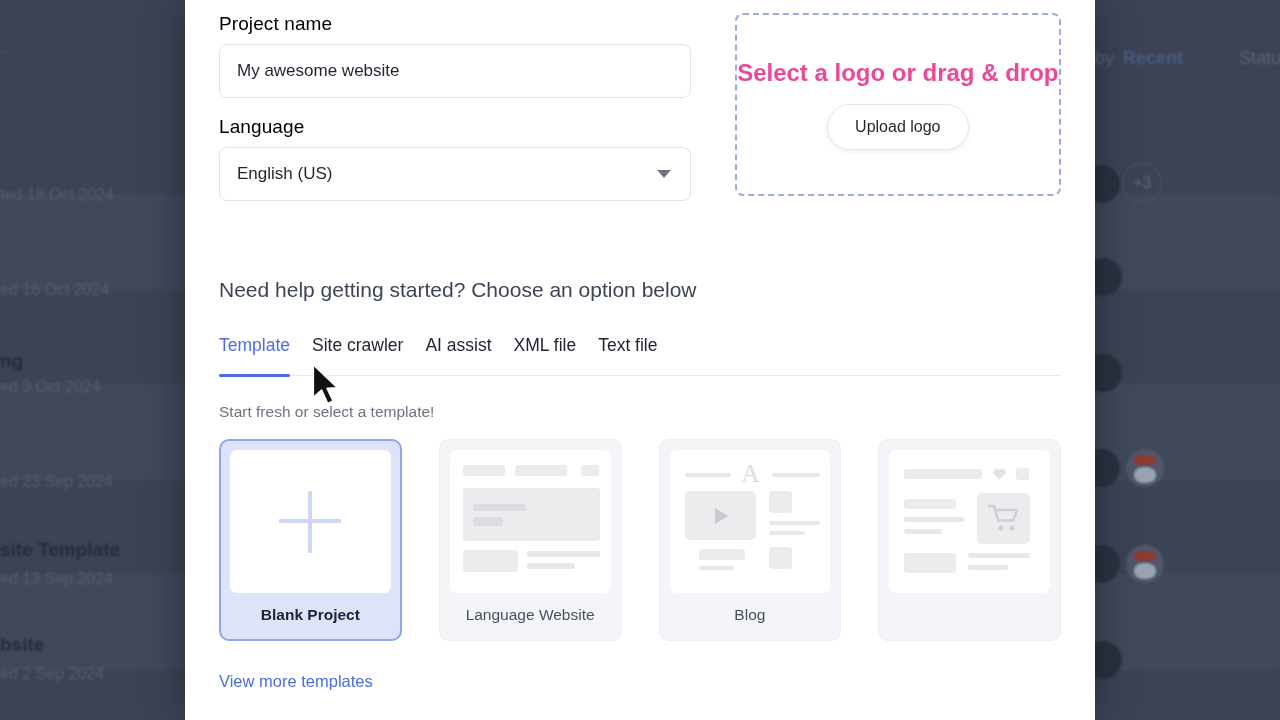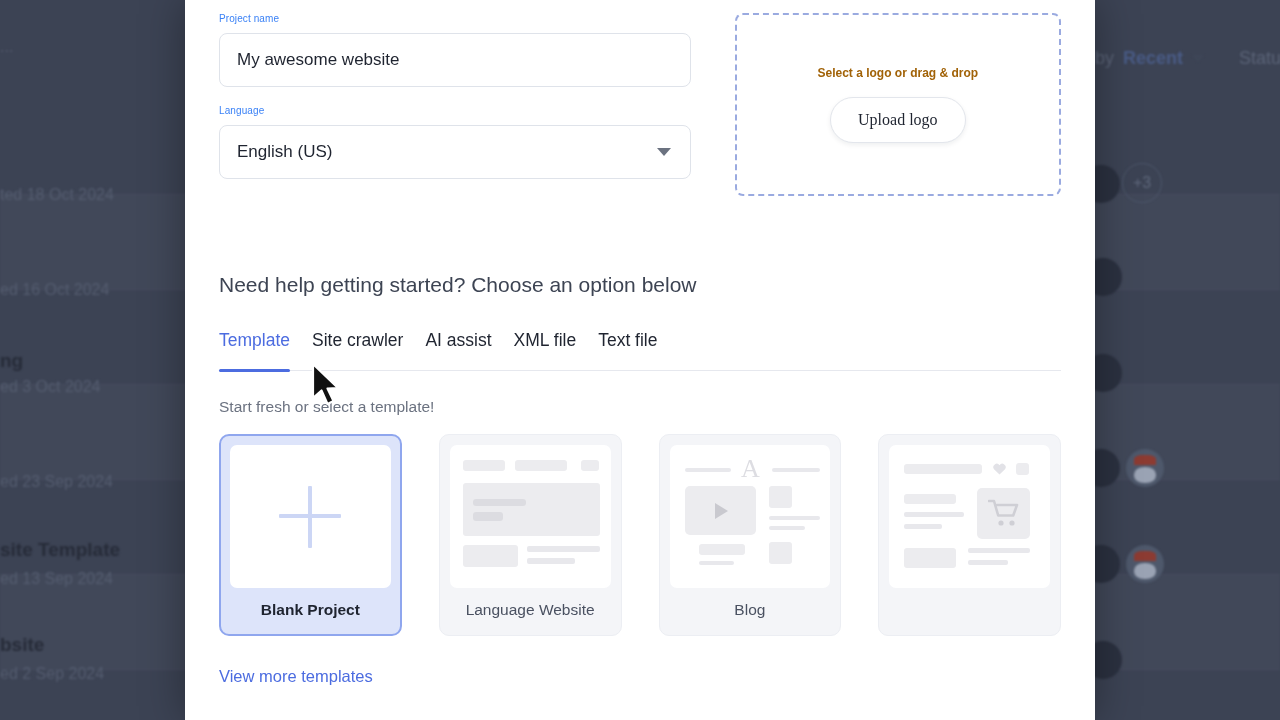--- a/index.html
+++ b/index.html
@@ -61,21 +61,21 @@
   
   .modal {
     position: absolute; left: 185px; top: 0;
     width: 910px; height: 720px;
     background: #ffffff;
     box-shadow: 0 0 40px rgba(0,0,0,.35);
     padding: 0 34px;
   }
 
   .field-label {
-    font-size: 10px; color: #3b82f6; margin-bottom: 9px; letter-spacing: .1px;
+    font-size: 19px; color: #000000; margin-bottom: 9px; letter-spacing: .1px;
   }
   .row-top { display: flex; gap: 44px; padding-top: 13px; }
   .col-left { width: 474px; }
   .col-right { width: 328px; }
 
   .text-input {
     width: 100%; height: 54px; border: 1px solid #dfe3ea; border-radius: 8px;
     background: #fff; font-size: 17px; color: #1f2430; padding: 0 17px;
     font-family: "Liberation Sans", sans-serif; outline: none;
   }
@@ -86,26 +86,26 @@
     border-right: 7px solid transparent; border-top: 8px solid #6b7280;
     pointer-events: none;
   }
   .spacer-18 { height: 18px; }
 
   .dropzone {
     height: 183px; border: 2px dashed #9aaae0; border-radius: 8px;
     display: flex; flex-direction: column; align-items: center;
     justify-content: center; gap: 17px;
   }
-  .dropzone-title { font-size: 12px; font-weight: 700; color: #a16207; }
+  .dropzone-title { font-size: 24px; font-weight: 700; color: #ec4899; }
   .upload-btn {
     padding: 13px 27px; border-radius: 999px; border: 1px solid #e3e6ec;
     background: #fff; font-size: 16px; color: #1f2430; cursor: pointer;
     box-shadow: 0 2px 5px rgba(20,25,40,.07);
-    font-family: Liberation Serif, serif;
+    font-family: Liberation Sans, sans-serif;
     text-align: center;
   }
 
   .section-title {
     font-size: 21px; color: #3d4453; margin-top: 77px; margin-bottom: 33px;
   }
 
   .tabs {
     display: flex; gap: 22px; border-bottom: 1px solid #e6e8ee; position: relative;
   }

